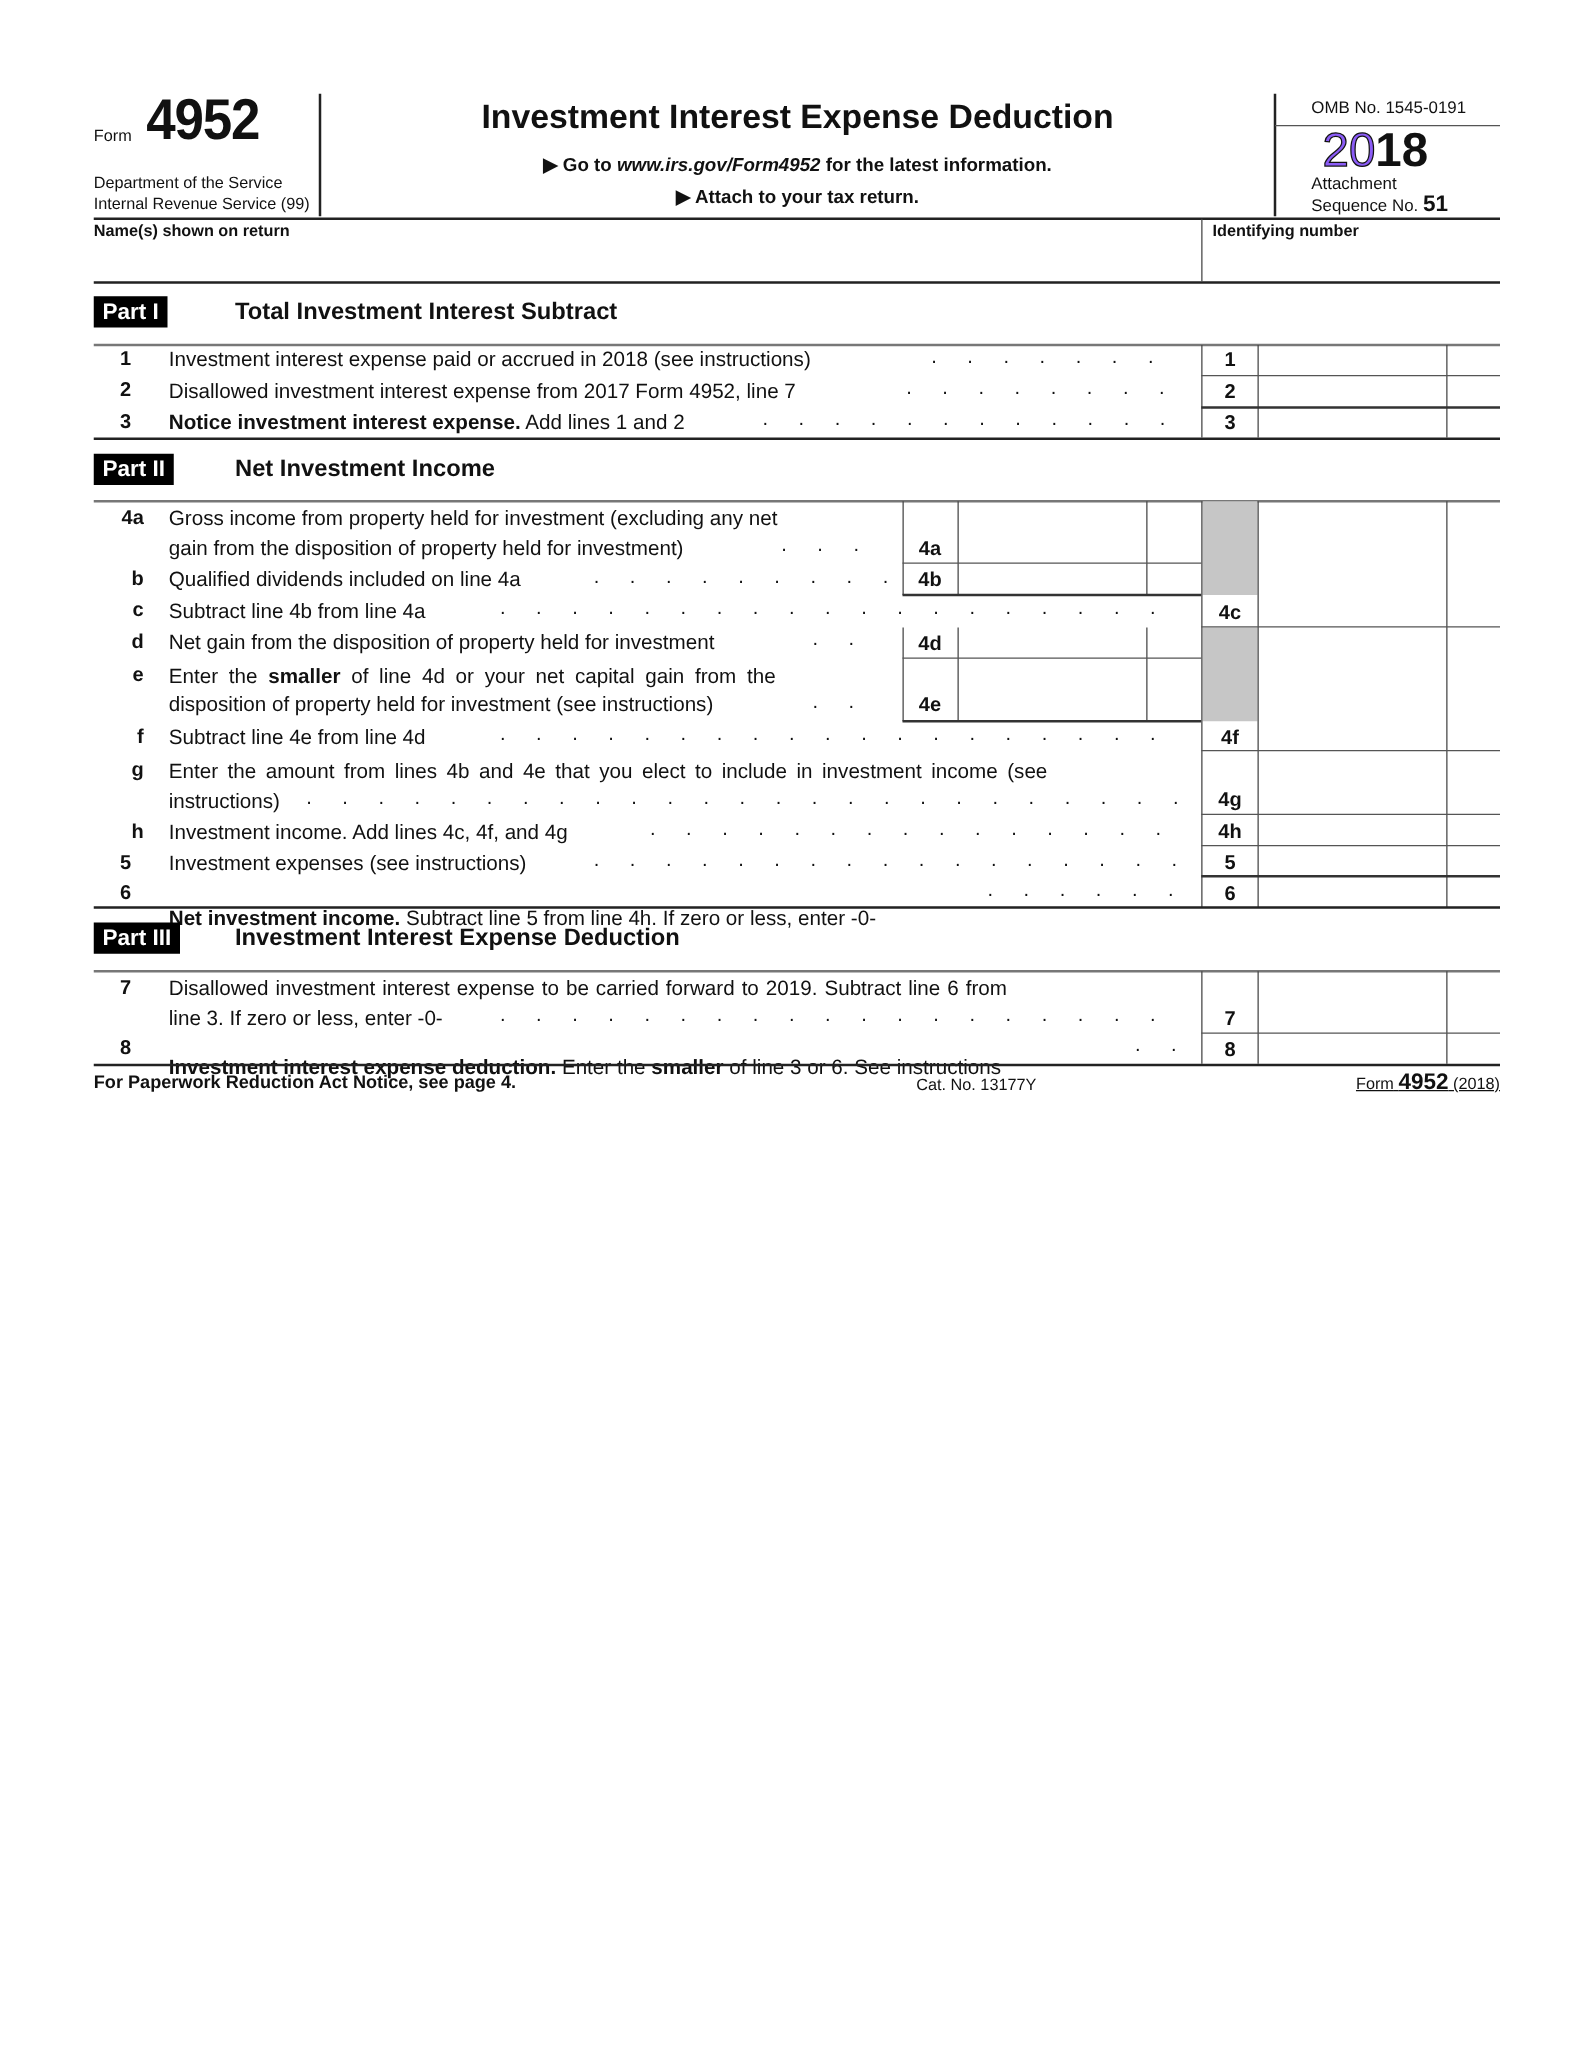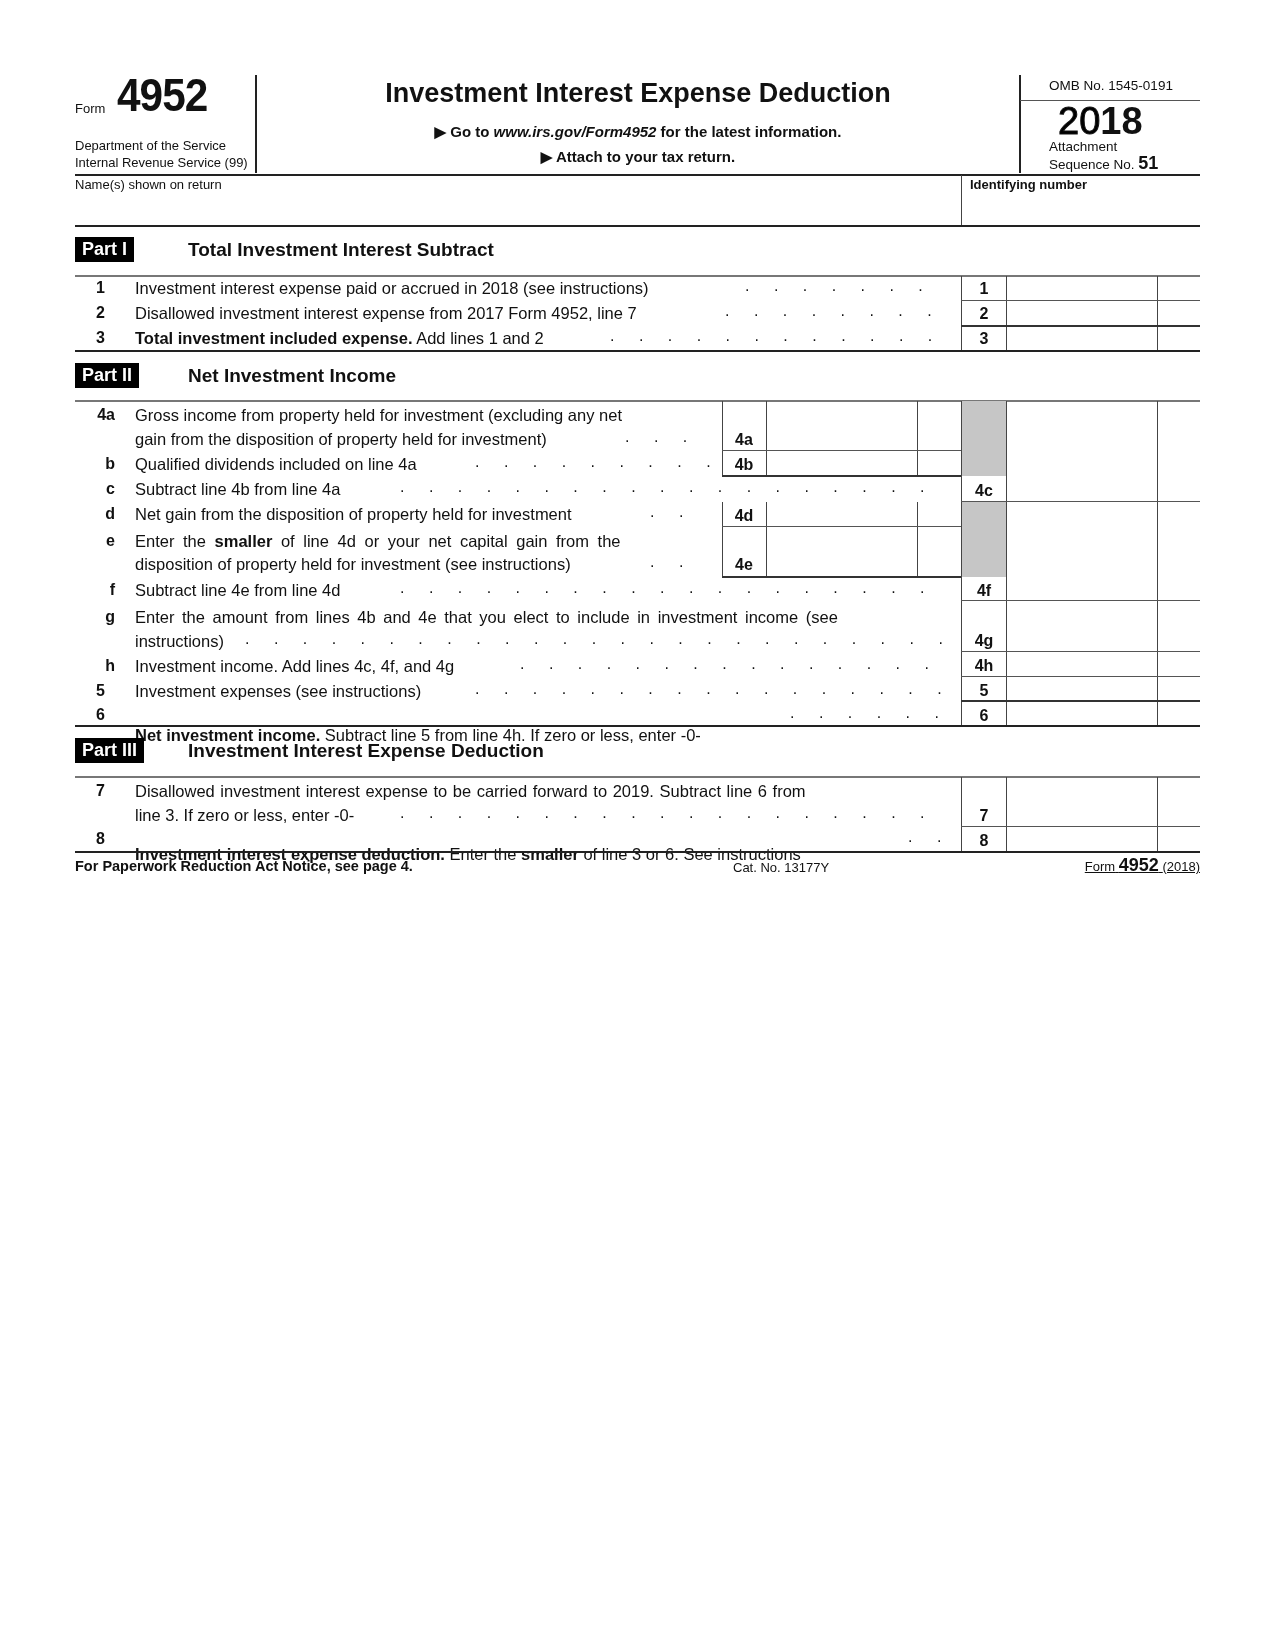--- a/index.html
+++ b/index.html
@@ -37,33 +37,33 @@
   </div>
   <div class="abs" style="left:258px;top:148px;width:760px;text-align:center;font-size:15px;font-weight:bold;">
     <span>▶</span>
     <span>Attach to your tax return.</span>
   </div>
 
   <div class="vthick" style="left:1019px;top:75px;height:98px;"></div>
   <div class="abs" style="left:1022px;top:78px;width:178px;text-align:center;font-size:13.5px;">OMB No. 1545-0191</div>
   <div class="hthin" style="left:1020px;top:100px;width:180px;"></div>
   <div class="abs" style="left:1058px;top:101px;font-size:38px;font-weight:bold;line-height:40px;">
-    <span style="color:#000000;-webkit-text-stroke:1px #111;font-weight:normal;">20</span><span>18</span>
+    <span style="color:#8b5cf6;-webkit-text-stroke:1px #111;font-weight:normal;">20</span><span>18</span>
   </div>
   <div class="abs" style="left:1049px;top:139px;font-size:13.5px;">Attachment</div>
   <div class="abs" style="left:1049px;top:153px;font-size:13.5px;">
     <span>Sequence No.</span>
     <b style="font-size:18px;">51</b>
   </div>
 </div>
 
 <div class="hline" style="left:75px;top:174px;width:1125px;"></div>
 
 <div>
-  <span class="abs small" style="left:75px;top:177px;">Name(s) shown on return</span>
+  <span class="abs small" style="left:75px;top:177px;font-weight:bold;">Name(s) shown on return</span>
   <div class="field" style="left:75px;top:192px;width:885px;height:30px;"></div>
   <div class="vline" style="left:961px;top:175px;height:50px;"></div>
   <span class="abs small" style="left:970px;top:177px;font-weight:bold;">Identifying number</span>
   <div class="field" style="left:965px;top:192px;width:233px;height:30px;"></div>
 </div>
 <div class="hline" style="left:75px;top:225px;width:1125px;"></div>
 
 <div>
   <div class="part-badge" style="left:75px;top:237px;">Part I</div>
   <div class="part-title" style="left:188px;top:239px;">Total Investment Interest Subtract</div>
@@ -71,21 +71,21 @@
 
   <div class="lnum" style="left:65px;top:279px;">1</div>
   <div class="ltext" style="left:135px;top:277px;">Investment interest expense paid or accrued in 2018 (see instructions)</div>
   <div class="dots" style="left:745px;top:277px;width:200px;">. . . . . . . .</div>
 
   <div class="lnum" style="left:65px;top:304px;">2</div>
   <div class="ltext" style="left:135px;top:302px;">Disallowed investment interest expense from 2017 Form 4952, line 7</div>
   <div class="dots" style="left:725px;top:302px;width:220px;">. . . . . . . . . .</div>
 
   <div class="lnum" style="left:65px;top:329px;">3</div>
-  <div class="ltext" style="left:135px;top:327px;"><b>Total investment included expense.</b><span> Add lines 1 and 2</span></div>
+  <div class="ltext" style="left:135px;top:327px;"><b>Notice investment interest expense.</b><span> Add lines 1 and 2</span></div>
   <div class="dots" style="left:610px;top:327px;width:335px;">. . . . . . . . . . . . . . .</div>
 
   <div class="vline" style="left:961px;top:276px;height:74px;"></div>
   <div class="vline" style="left:1006px;top:276px;height:74px;"></div>
   <div class="vline" style="left:1157px;top:276px;height:74px;"></div>
   <div class="hthin" style="left:961px;top:300px;width:239px;"></div>
   <div class="hthin" style="left:961px;top:325px;width:239px;border-top:2px solid #333;"></div>
   <div class="code" style="left:962px;top:280px;">1</div>
   <div class="code" style="left:962px;top:305px;">2</div>
   <div class="code" style="left:962px;top:330px;">3</div>

